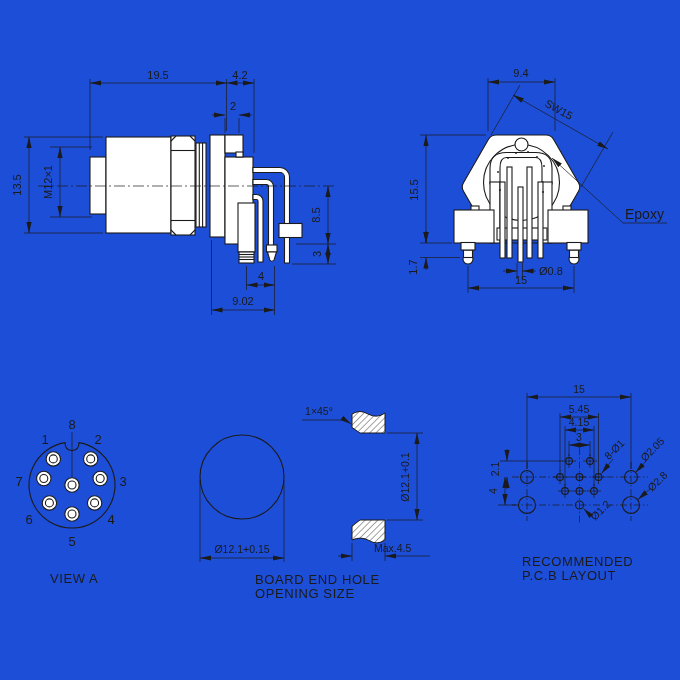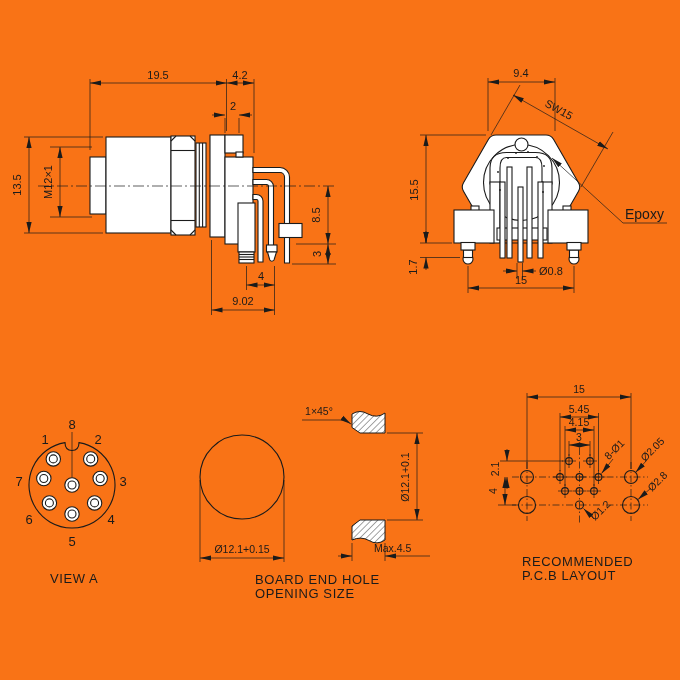--- a/index.html
+++ b/index.html
@@ -1,16 +1,16 @@
 <!DOCTYPE html>
 <html><head>
 <meta charset="utf-8">
 <style>
   html,body{margin:0;padding:0;background:#fff;}
-  .stage{position:relative;width:680px;height:680px;background:#f97316;overflow:hidden;}
+  .stage{position:relative;width:680px;height:680px;background:#1d4ed8;overflow:hidden;}
   svg text{font-family:"Liberation Sans","DejaVu Sans",sans-serif;fill:#1b1b1b;}
   .dim{font-size:11px;}
   .dimS{font-size:10.5px;}
   .cap{font-size:13px;letter-spacing:0.6px;}
   .num{font-size:13px;}
   .lbl{font-size:14px;}
   .part{fill:#ffffff;stroke:#1b1b1b;stroke-width:1.1;}
   .ln{fill:none;stroke:#1b1b1b;stroke-width:1.1;}
   .dl{fill:none;stroke:#1b1b1b;stroke-width:0.7;}
   .cl{fill:none;stroke:#1b1b1b;stroke-width:0.7;stroke-dasharray:11 3 2 3;}

